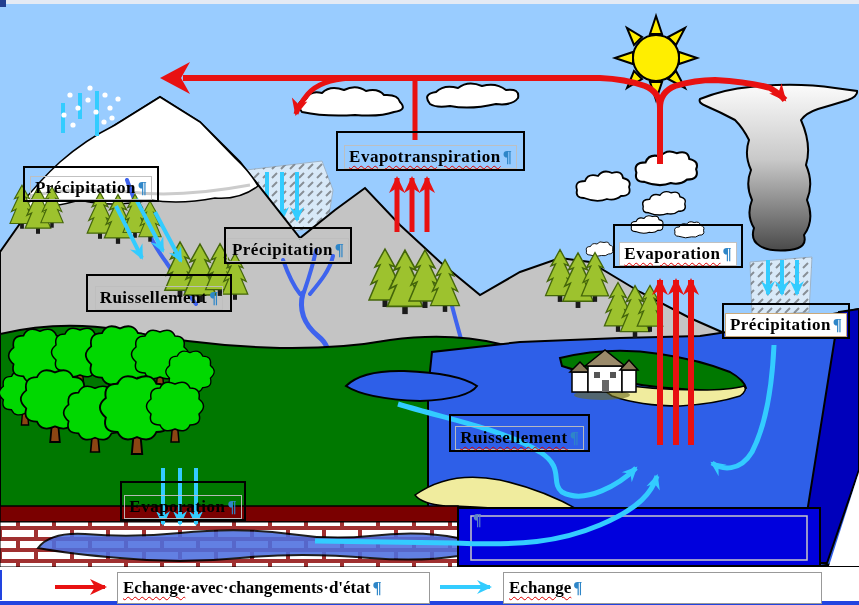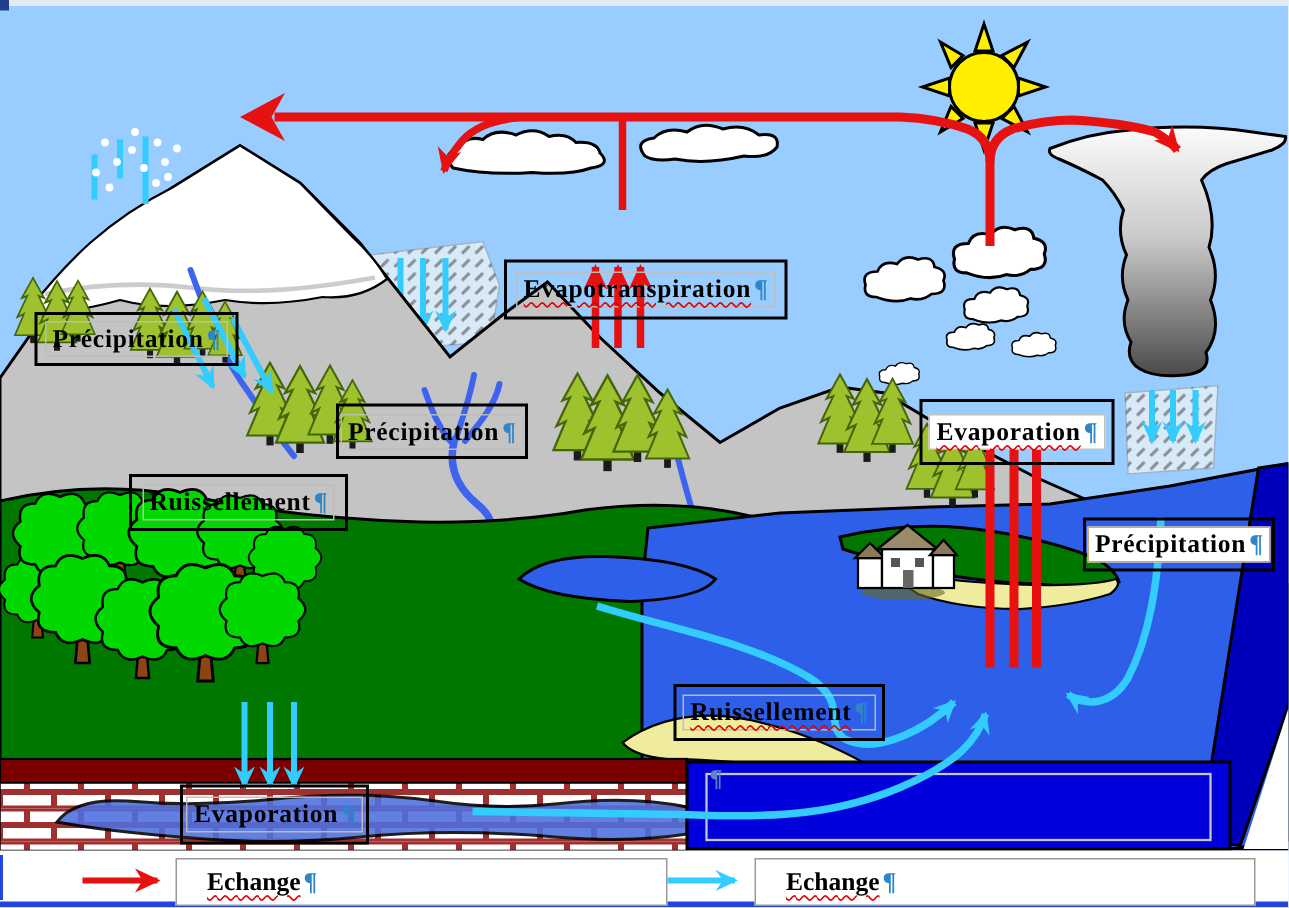--- a/index.html
+++ b/index.html
@@ -1,38 +1,38 @@
 <!DOCTYPE html>
 <html><head>
 <meta charset="utf-8">
 <style>
   html,body{margin:0;padding:0;background:#fff;}
   #stage{position:relative;width:859px;height:605px;overflow:hidden;
          font-family:"Liberation Serif", serif;background:#fff;}
   #scene{position:absolute;left:0;top:0;}
-  .label{position:absolute;border:2px solid #000;display:flex;align-items:center;
-         justify-content:center;background:transparent;white-space:nowrap;z-index:5;margin-top:42px;}
+  .label{position:absolute;border:2px solid #000;display:flex;align-items:flex-end;
+         justify-content:center;background:transparent;white-space:nowrap;z-index:5;}
   .label .inner{border:1px solid rgba(190,190,190,.95);padding:1px 4px;display:flex;
          align-items:center;white-space:nowrap;}
   .label .lt{font-size:17px;font-weight:bold;color:#000;letter-spacing:.5px;}
   .pil{font-size:17px;font-weight:bold;color:#2E86C8;margin-left:2px;}
   .wavy .lt{text-decoration-line:underline;text-decoration-style:wavy;
             text-decoration-color:#E00000;text-decoration-thickness:1px;text-underline-offset:3px;}
   .whitebg .inner{background:#fff;}
   .tanframe .inner{border-color:#C9A97C;}
   .lb1{left:23px;top:166px;width:132px;height:32px;}
   .lb2{left:224px;top:227px;width:124px;height:33px;}
   .lb3{left:336px;top:131px;width:185px;height:36px;}
   .lb4{left:613px;top:224px;width:126px;height:40px;}
   .lb5{left:722px;top:303px;width:124px;height:32px;}
   .lb6{left:86px;top:274px;width:142px;height:34px;}
   .lb7{left:449px;top:414px;width:137px;height:34px;}
   .lb8{left:120px;top:481px;width:122px;height:36px;}
   .legendbox{position:absolute;border:1px solid #999;background:#fff;height:30px;
-         display:flex;align-items:center;padding-left:20px;z-index:6;
+         display:flex;align-items:center;padding-left:5px;z-index:6;
          font-size:17px;font-weight:bold;color:#000;white-space:nowrap;}
   .legendbox .lead{text-decoration-line:underline;text-decoration-style:wavy;
          text-decoration-color:#E00000;text-decoration-thickness:1px;text-underline-offset:3px;}
   .lg1{left:117px;top:572px;width:306px;}
   .lg2{left:503px;top:572px;width:312px;}
   .seapil{position:absolute;left:473px;top:511px;color:#5E86C8;font-size:16px;
           font-weight:bold;z-index:4;}
 </style>
 </head>
 <body>
@@ -322,20 +322,21 @@
   <span class="inner">
         <span class="lt">Evaporation</span>
         <span class="pil">¶</span>
       </span>
 </div>
 
 <div class="seapil">¶</div>
 
 <div class="legendbox lg1">
   <span class="lead">Echange</span>
+      <span>·avec·changements·d'état</span>
       <span class="pil">¶</span>
 </div>
 <div class="legendbox lg2">
   <span class="lead">Echange</span>
       <span class="pil">¶</span>
 </div>
 
 </div>
 
 </body></html>

